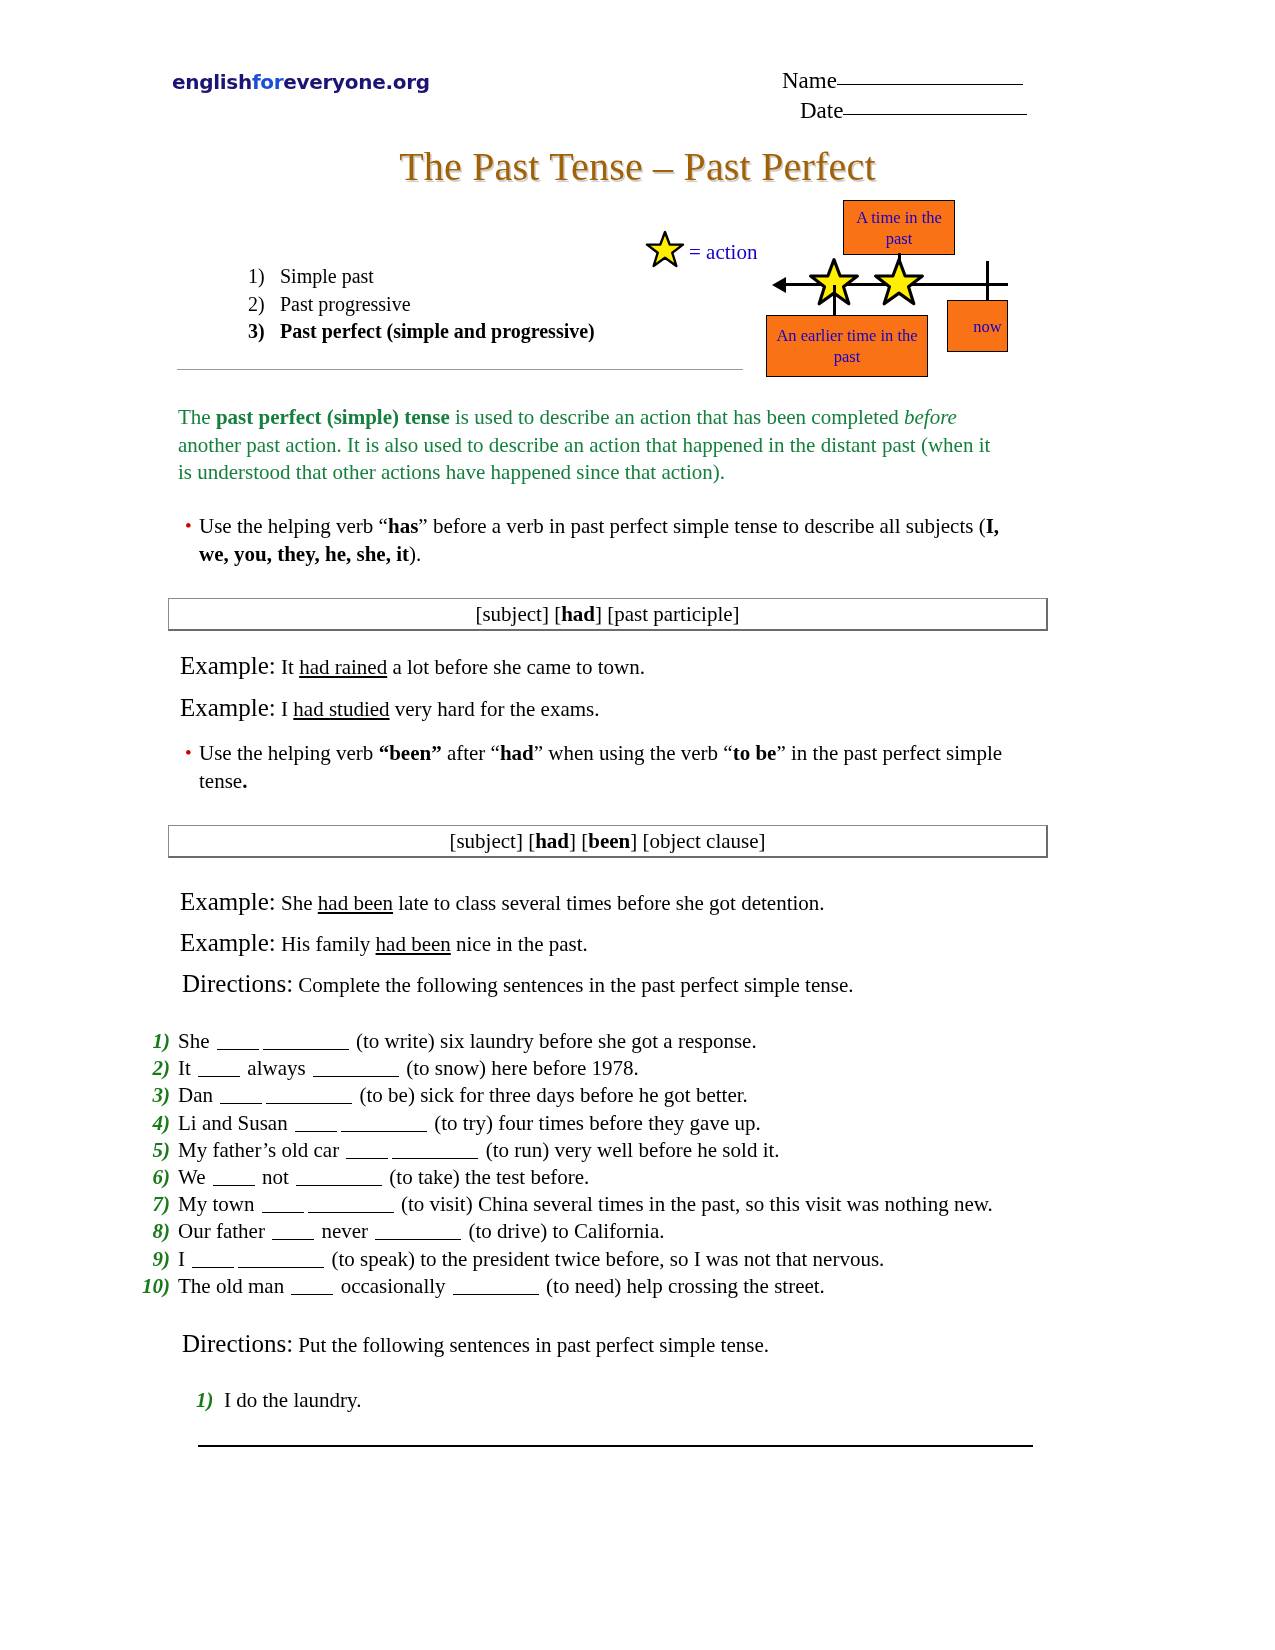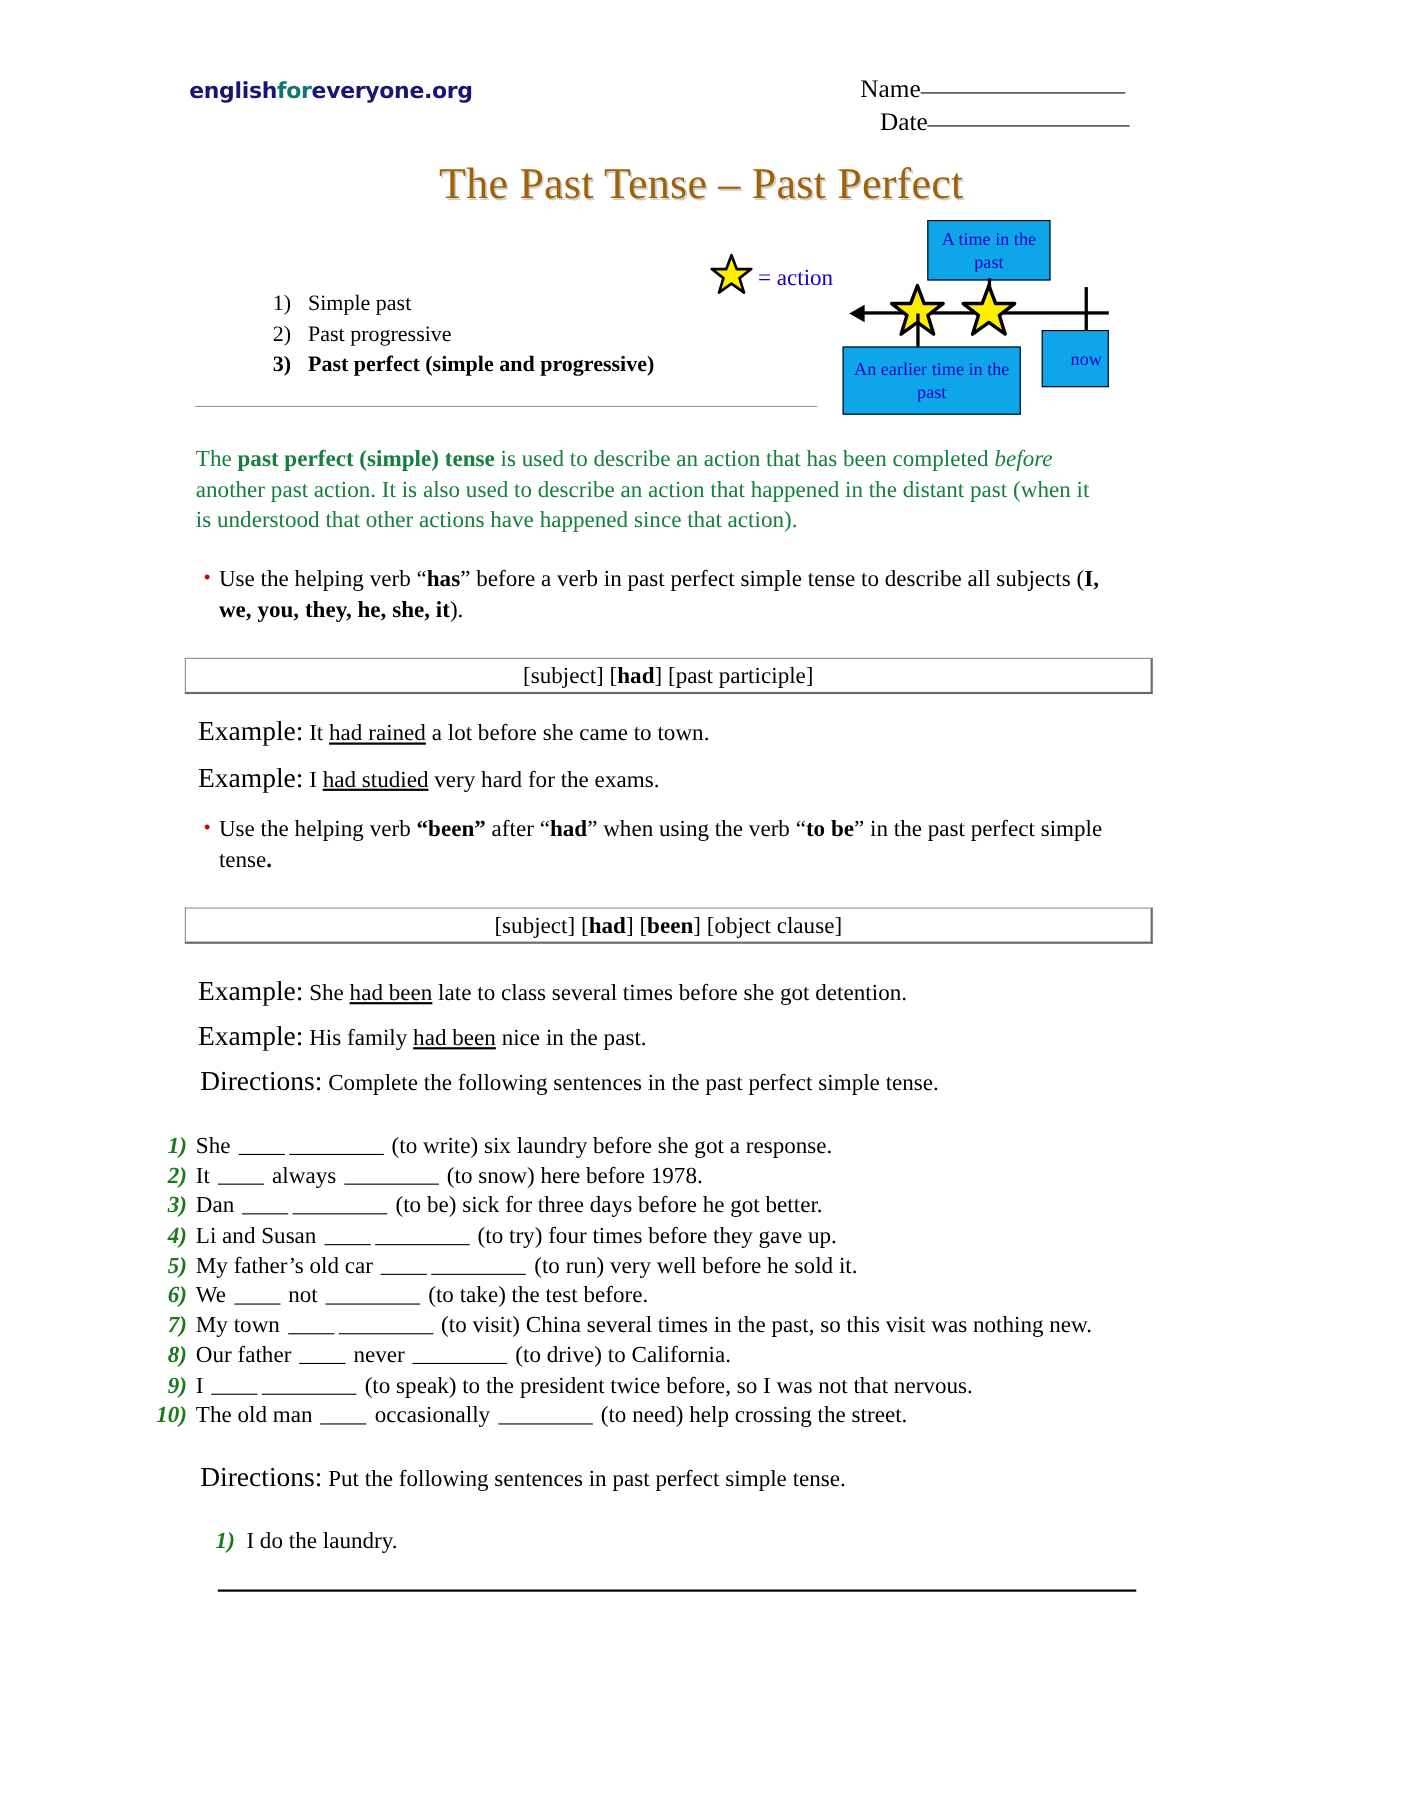--- a/index.html
+++ b/index.html
@@ -27,21 +27,21 @@
     position: absolute;
     left: 172px;
     top: 70px;
     font-family: "DejaVu Sans", "Liberation Sans", sans-serif;
     font-weight: bold;
     font-size: 20px;
     letter-spacing: -0.3px;
     white-space: nowrap;
   }
   .logo .seg-navy { color: #1b1474; }
-  .logo .seg-purple { color: #0f766e; }
+  .logo .seg-purple { color: #1d4ed8; }
 
   .namedate {
     position: absolute;
     left: 782px;
     top: 66px;
     font-size: 23px;
     line-height: 30px;
     white-space: nowrap;
   }
   .namedate .row { display: block; }
@@ -115,21 +115,21 @@
   .diagram {
     position: absolute;
     left: 760px;
     top: 195px;
     width: 270px;
     height: 195px;
   }
   .dbox {
     position: absolute;
     border: 1.8px solid #000;
-    background: #0ea5e9;
+    background: #f97316;
     color: #1400c8;
     font-size: 16.5px;
     line-height: 21px;
     text-align: center;
     display: flex;
     align-items: center;
     justify-content: center;
     box-sizing: border-box;
   }
   .dbox-past {

